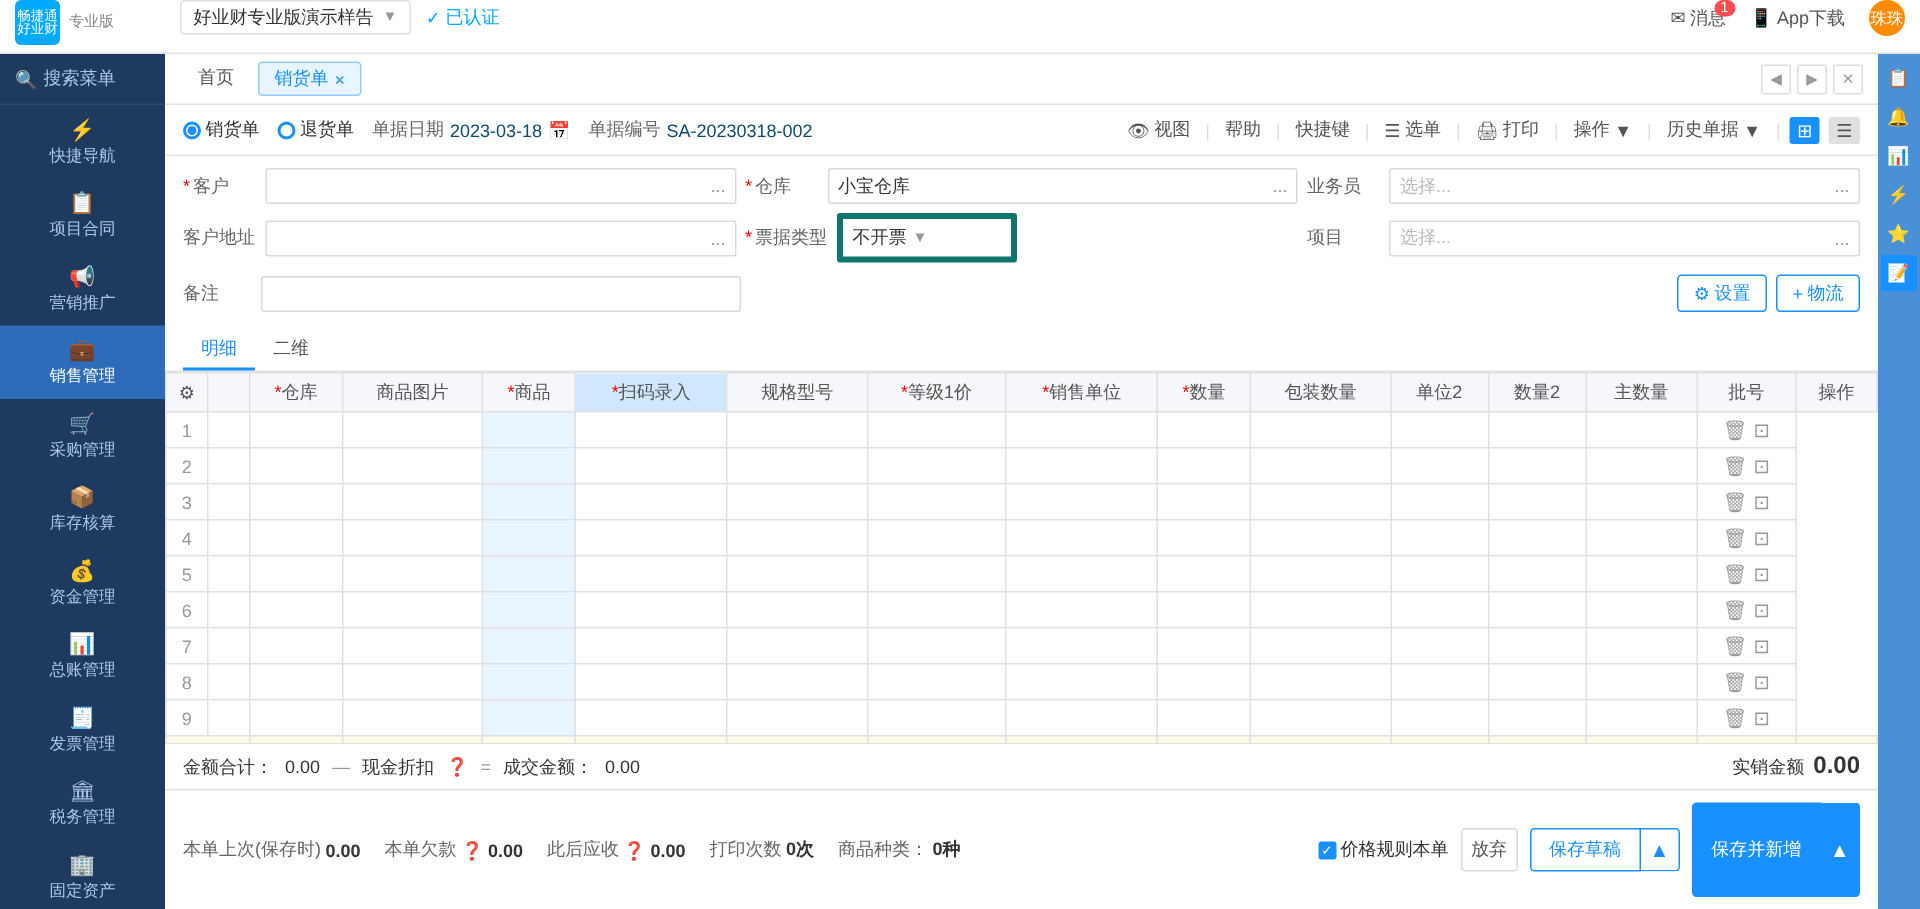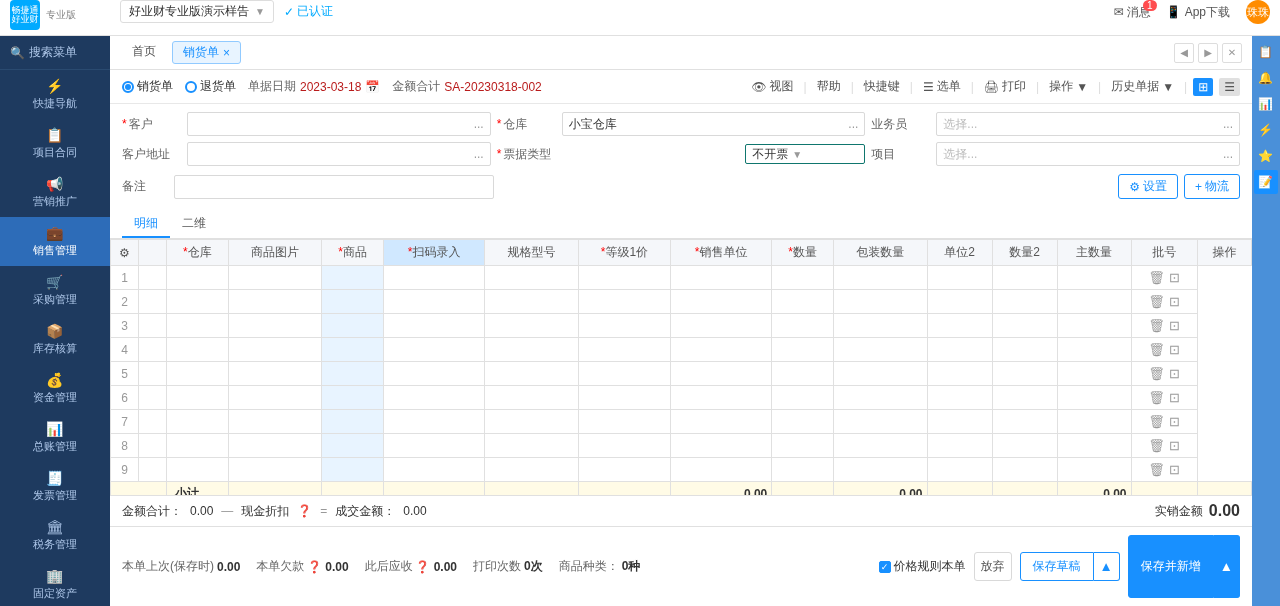--- a/index.html
+++ b/index.html
@@ -45,33 +45,33 @@
     
     
     .toolbar { display: flex; align-items: center; padding: 6px 12px; background: #fff; border-bottom: 1px solid #e8e8e8; gap: 8px; flex-shrink: 0; }
     .toolbar-left { display: flex; align-items: center; gap: 12px; }
     .radio-group { display: flex; align-items: center; gap: 12px; }
     .radio-item { display: flex; align-items: center; gap: 3px; cursor: pointer; font-size: 12px; }
     .radio-circle { width: 12px; height: 12px; border-radius: 50%; border: 2px solid #1890ff; display: inline-flex; align-items: center; justify-content: center; }
     .radio-circle.checked::after { content: ''; width: 6px; height: 6px; border-radius: 50%; background: #1890ff; }
     .field-group { display: flex; align-items: center; gap: 4px; font-size: 12px; }
     .field-label { color: #666; }
-    .field-value { color: #b91c1c; }
+    .field-value { color: #0c4a6e; }
     .toolbar-right { margin-left: auto; display: flex; align-items: center; gap: 6px; }
     .toolbar-btn { display: flex; align-items: center; gap: 3px; font-size: 12px; color: #555; cursor: pointer; padding: 2px 4px; }
     
     
     .form-fields { padding: 8px 12px; background: #fff; display: grid; grid-template-columns: repeat(3, 1fr); gap: 6px; }
-    .form-row { display: flex; align-items: center; gap: 17px; justify-content: space-between; }
+    .form-row { display: flex; align-items: center; gap: 7px; }
     .field-name { color: #666; font-size: 12px; min-width: 48px; white-space: nowrap; }
     .field-name.required::before { content: '*'; color: red; margin-right: 2px; }
     .field-input { flex: 1; border: 1px solid #d9d9d9; border-radius: 2px; padding: 2px 6px; font-size: 12px; height: 24px; background: #fff; display: flex; align-items: center; justify-content: space-between; }
     .field-input .dots { color: #999; }
     .field-input-wide { min-width: 120px; }
-    .select-field { display: flex; align-items: center; border: 1px solid #0f766e; border-radius: 2px; padding: 2px 6px; font-size: 12px; height: 20px; background: #fff; gap: 4px; font-family: Liberation Serif, serif; }
+    .select-field { display: flex; align-items: center; border: 4px solid #0f766e; border-radius: 2px; padding: 2px 6px; font-size: 12px; height: 33px; background: #fff; gap: 4px; font-family: Liberation Serif, serif; }
     .select-arrow { color: #999; font-size: 10px; }
     
     .form-row-full { display: flex; align-items: center; gap: 4px; padding: 0 12px 6px; background: #fff; }
     .note-input { flex: 1; border: 1px solid #d9d9d9; border-radius: 2px; padding: 2px 6px; font-size: 12px; height: 24px; max-width: 320px; }
     
     
     .table-tabs { display: flex; align-items: center; padding: 6px 12px 0; background: #fff; border-bottom: 1px solid #e0e0e0; gap: 0; }
     .table-tab { padding: 4px 12px; font-size: 12px; color: #555; cursor: pointer; border-bottom: 2px solid transparent; }
     .table-tab.active { color: #1890ff; border-bottom: 2px solid #1890ff; }
     
@@ -245,21 +245,21 @@
                 <div class="radio-circle"></div>
                 <span>退货单</span>
               </div>
             </div>
             <div class="field-group">
               <span class="field-label">单据日期</span>
               <span class="field-value">2023-03-18</span>
               <span style="color:#666; cursor:pointer;">📅</span>
             </div>
             <div class="field-group">
-              <span class="field-label">金额合计</span>
+              <span class="field-label">单据编号</span>
               <span class="field-value">SA-20230318-002</span>
             </div>
           </div>
           <div class="toolbar-right">
             <div class="toolbar-btn">
               <span>👁</span>
               <span>视图</span>
             </div>
             <span style="color:#ddd;">|</span>
             <div class="toolbar-btn">

